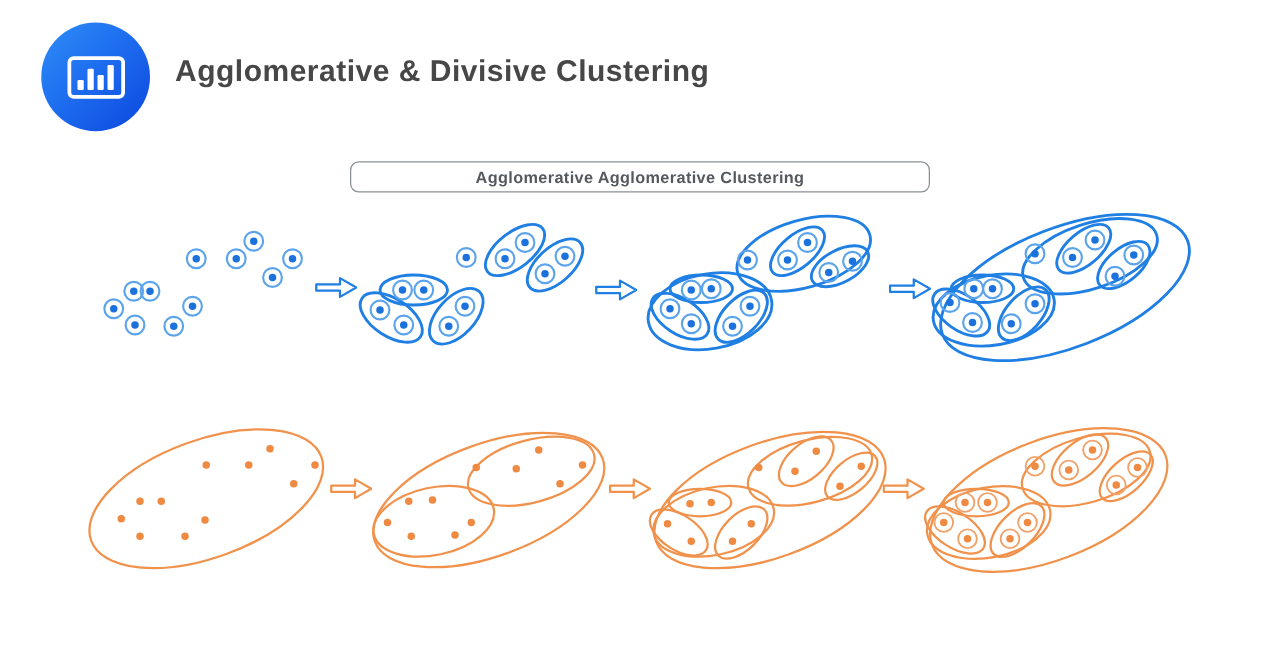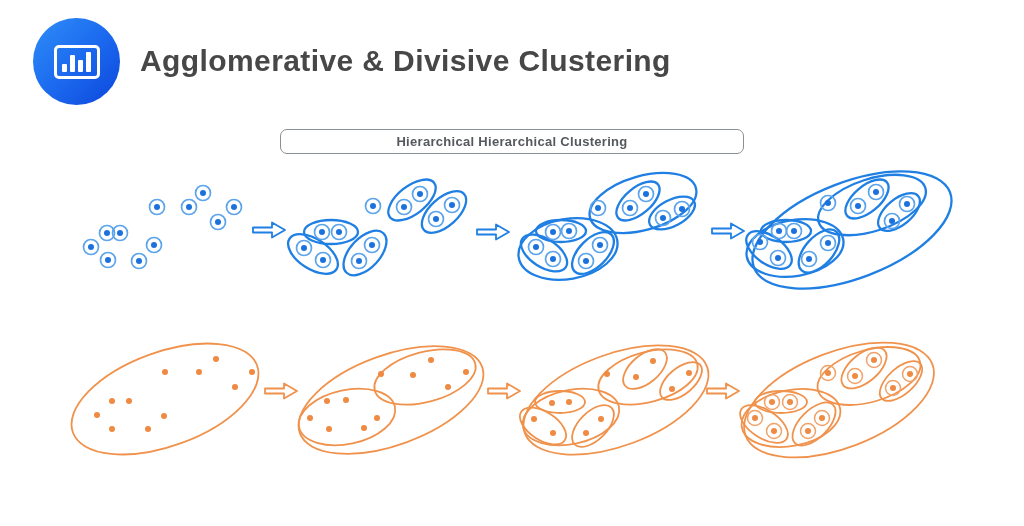--- a/index.html
+++ b/index.html
@@ -5,21 +5,21 @@
   html,body{margin:0;padding:0;background:#ffffff;font-family:"Liberation Sans",sans-serif;}
   #page{position:relative;width:1024px;height:526px;background:#ffffff;overflow:hidden;}
 
   
   #logo{position:absolute;left:33px;top:18px;width:87px;height:87px;border-radius:50%;
         background:linear-gradient(135deg,#2f8ef7 0%,#1e6ef0 45%,#0c46dd 100%);
         display:flex;align-items:center;justify-content:center;}
   #logo-frame{width:46px;height:34px;border:3px solid #ffffff;border-radius:5px;
         display:flex;align-items:flex-end;justify-content:center;gap:3px;padding-bottom:4px;box-sizing:border-box;}
   #logo-frame .bar{width:5px;background:#ffffff;border-radius:1px;}
-  #page-title{position:absolute;left:140px;top:44px;font-size:30px;font-weight:800;
+  #page-title{position:absolute;left:140px;top:44px;font-size:24px;font-weight:800;
         color:#474747;letter-spacing:.4px;white-space:nowrap;}
 
   
   .label-box{position:absolute;left:280px;width:464px;height:25px;border:1px solid #8b9096;
         border-radius:7px;display:flex;align-items:center;justify-content:center;
         background:#ffffff;box-sizing:border-box;}
   .label-box span{font-size:13px;font-weight:700;color:#55595e;letter-spacing:.3px;}
   #label-agglomerative{top:129px;}
   #label-divisive{top:292px;}
 </style>
@@ -33,21 +33,21 @@
         <div class="bar" style="height: 8px;"></div>
         <div class="bar" style="height: 17px;"></div>
         <div class="bar" style="height: 12px;"></div>
         <div class="bar" style="height: 20px;"></div>
       </div>
   </div>
 
   <div id="page-title">Agglomerative &amp; Divisive Clustering</div>
 
   <div class="label-box" id="label-agglomerative">
-    <span>Hierarchical Hierarchical Clustering</span>
+    <span>Agglomerative Agglomerative Clustering</span>
   </div>
 
 
   <div id="diagram-canvas" style="position:absolute;left:0;top:0;width:1024px;height:526px;">
       <svg width="200" height="130" viewBox="0 0 200 130" style="position: absolute; left: 75px; top: 165px; overflow: visible;">
         <circle cx="82" cy="42" r="7.5" fill="none" stroke="#5ba4ec" stroke-width="1.7"></circle>
         <circle cx="82" cy="42" r="3" fill="#1b72dd"></circle>
         <circle cx="114" cy="42" r="7.5" fill="none" stroke="#5ba4ec" stroke-width="1.7"></circle>
         <circle cx="114" cy="42" r="3" fill="#1b72dd"></circle>
         <circle cx="128" cy="28" r="7.5" fill="none" stroke="#5ba4ec" stroke-width="1.7"></circle>

